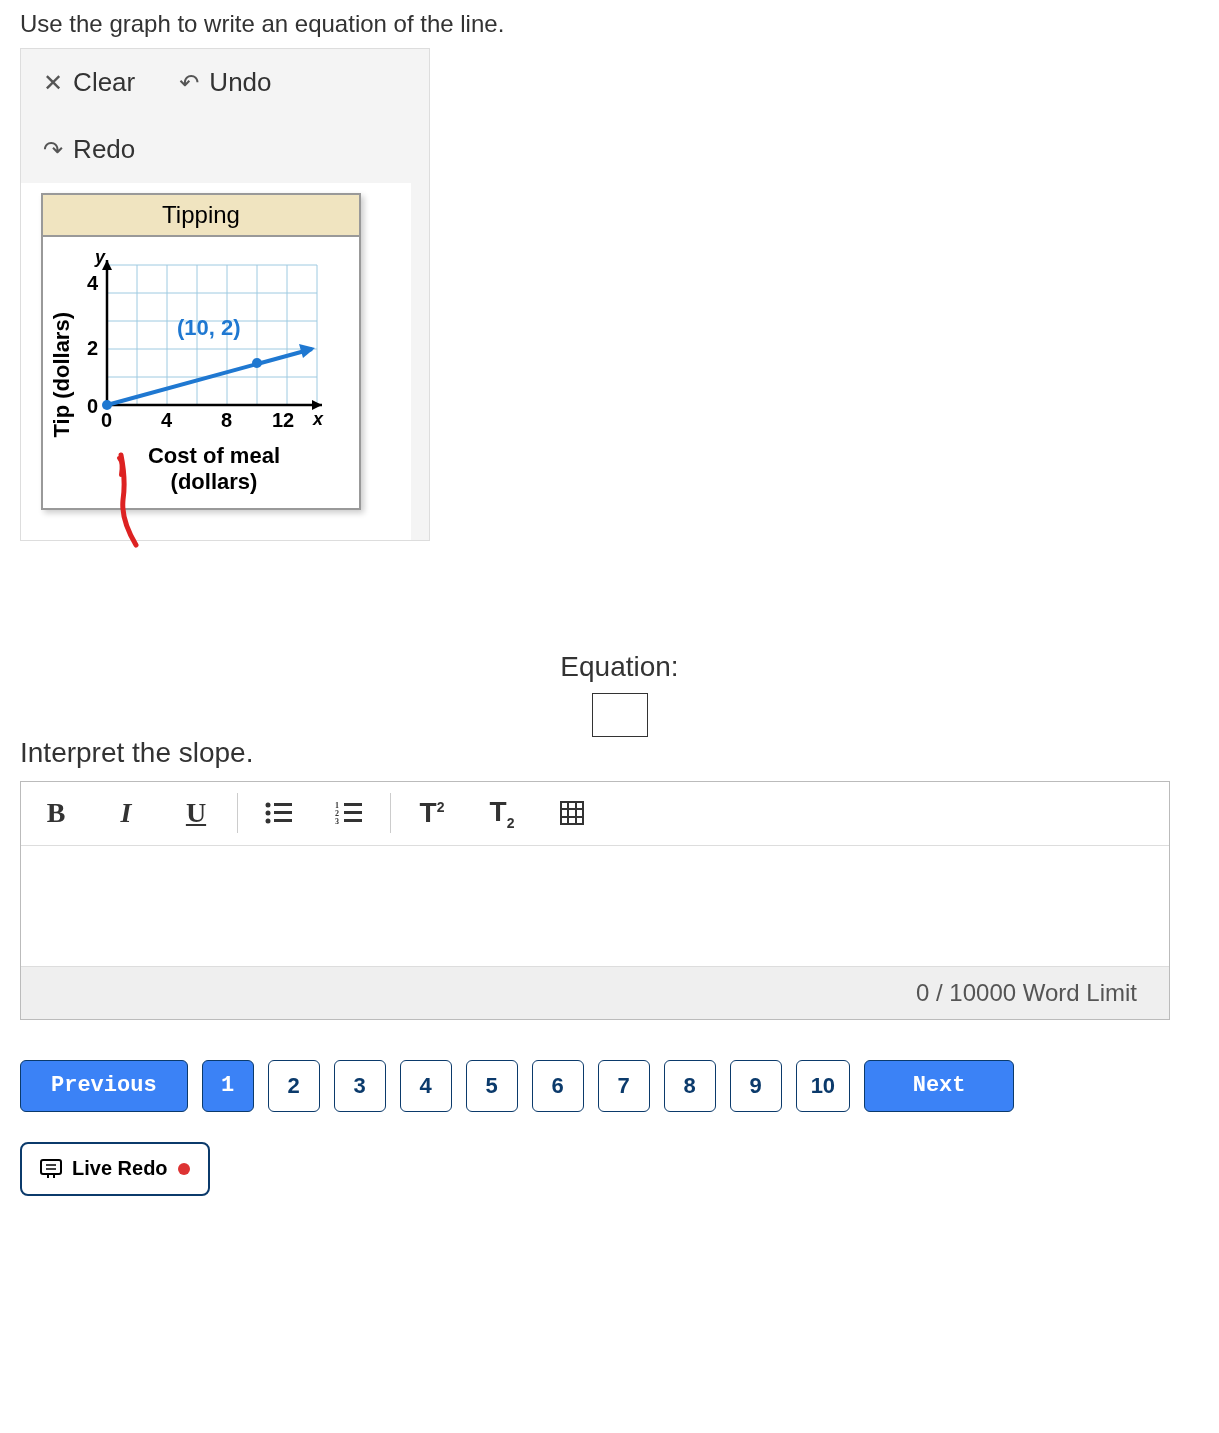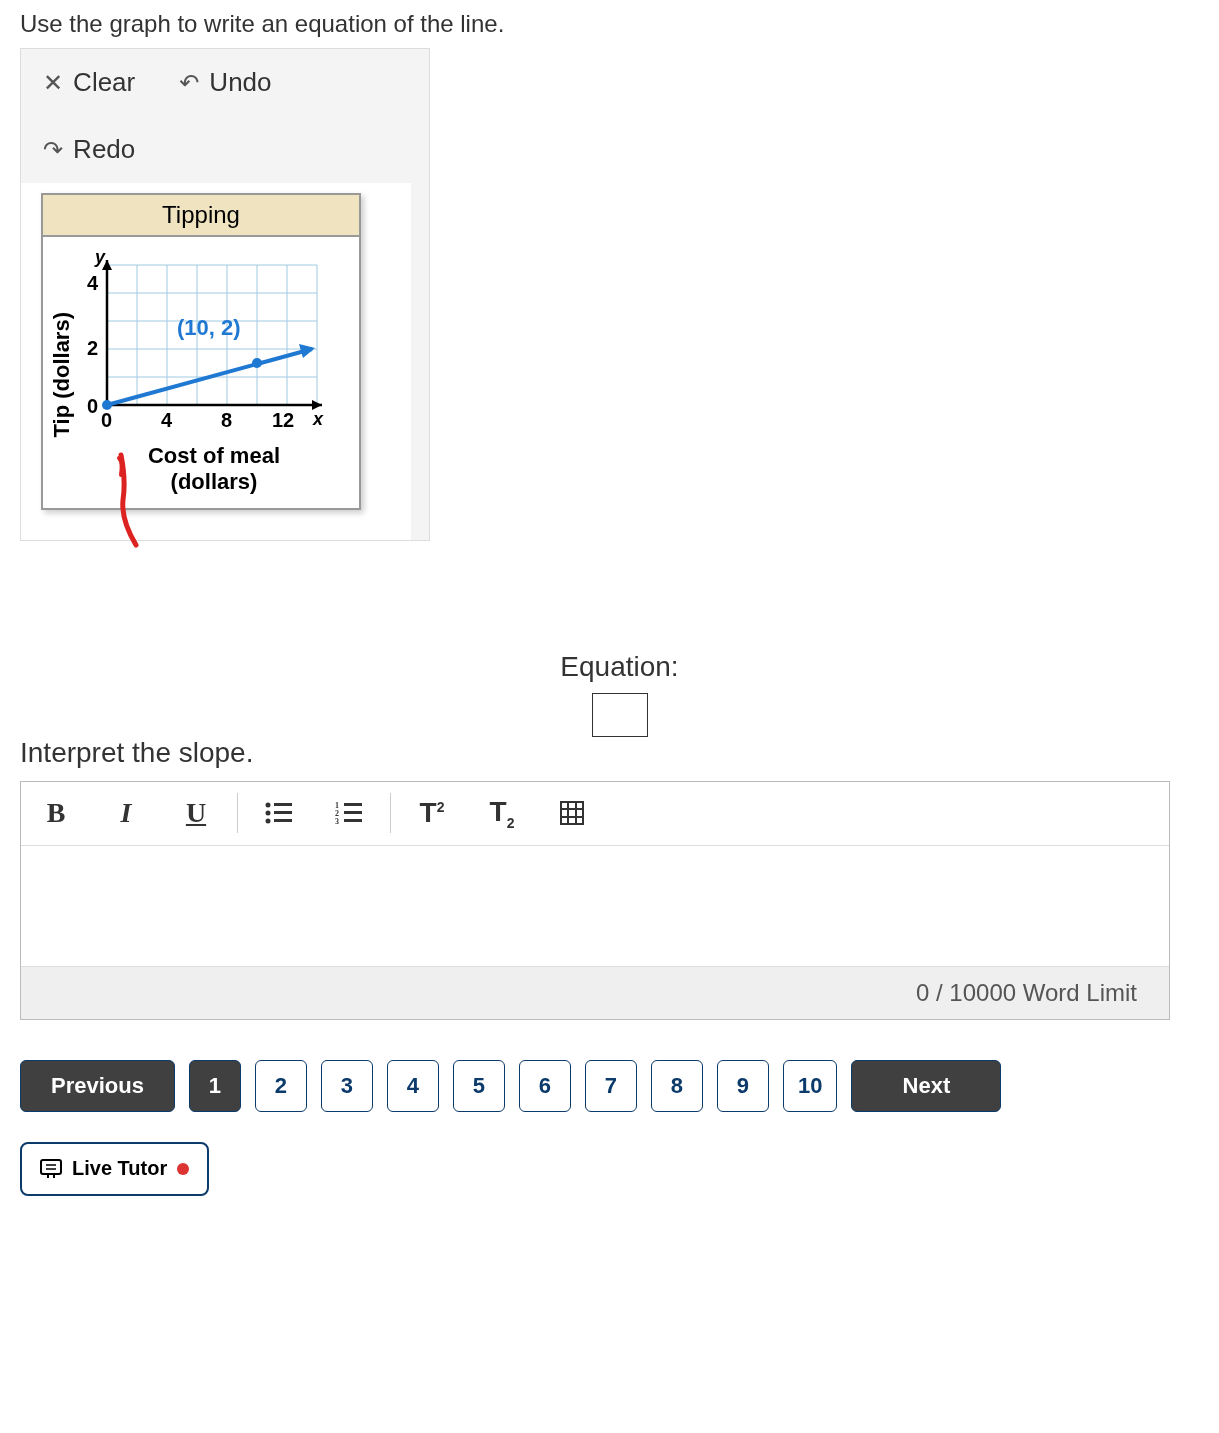--- a/index.html
+++ b/index.html
@@ -169,22 +169,23 @@
     font-weight: bold;
     height: 52px;
     min-width: 52px;
     padding: 0 14px;
     display: flex;
     align-items: center;
     justify-content: center;
     cursor: pointer;
   }
   .pg-btn.filled {
-    background: #404040;
+    background: #3b82f6;
     color: #fff;
+    font-family: Liberation Mono, monospace;
   }
   .pg-btn.wide {
     min-width: 150px;
     padding: 0 30px;
   }
   .live-tutor {
     margin-top: 30px;
     border: 2px solid #0b3a6b;
     border-radius: 8px;
     background: #fff;
@@ -362,18 +363,18 @@
 </div>
 
 <div class="live-tutor">
   <svg width="22" height="20" viewBox="0 0 22 20">
     <rect x="1" y="1" width="20" height="14" rx="2" fill="none" stroke="#000" stroke-width="2"></rect>
     <line x1="6" y1="6" x2="16" y2="6" stroke="#000" stroke-width="1.5"></line>
     <line x1="6" y1="10" x2="16" y2="10" stroke="#000" stroke-width="1.5"></line>
     <line x1="8" y1="15" x2="8" y2="19" stroke="#000" stroke-width="2"></line>
     <line x1="14" y1="15" x2="14" y2="19" stroke="#000" stroke-width="2"></line>
   </svg>
-  <span>Live Tutor</span>
+  <span>Live Redo</span>
   <span class="live-dot"></span>
 </div>
 
 
 
 
 </body></html>

